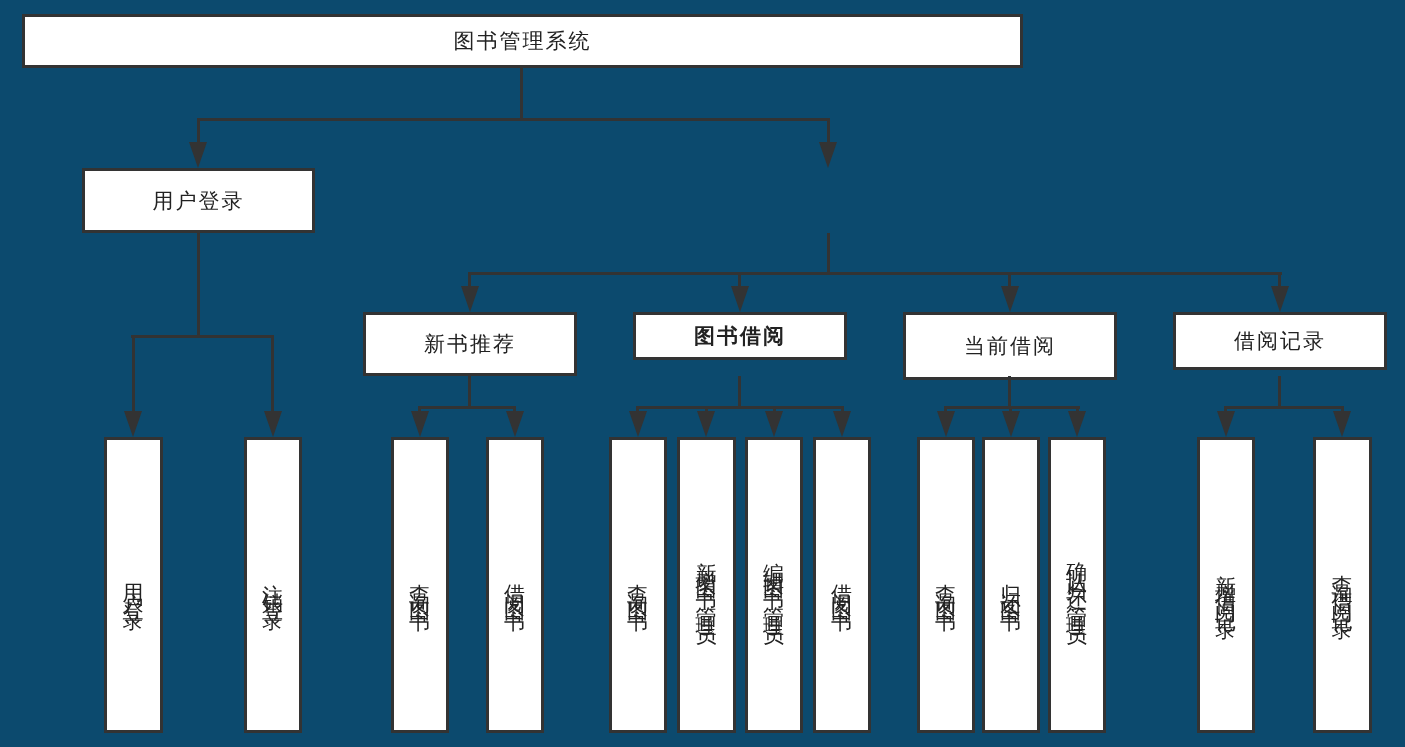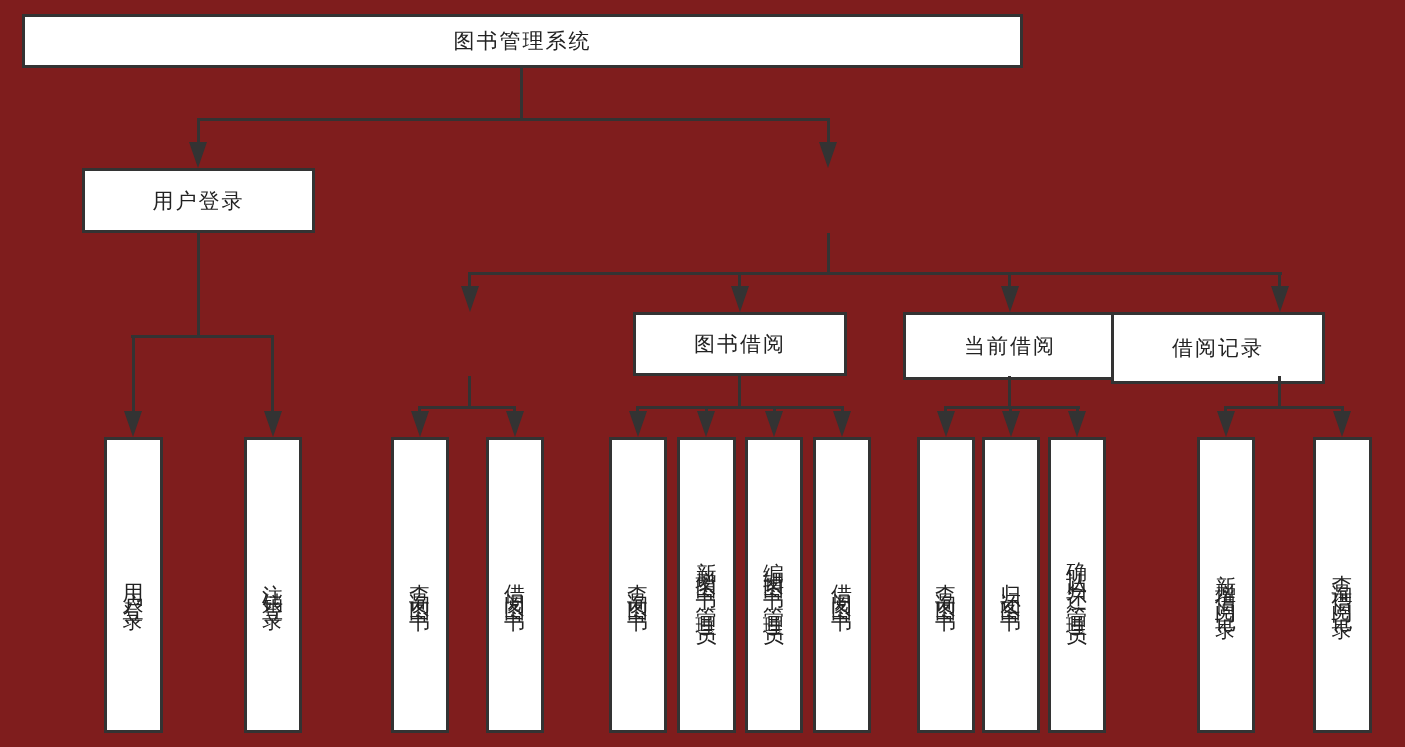--- a/index.html
+++ b/index.html
@@ -4,21 +4,21 @@
 <style>
   html, body {
     margin: 0;
     padding: 0;
     background: #ffffff;
   }
   .canvas {
     position: relative;
     width: 1405px;
     height: 747px;
-    background: #7f1d1d;
+    background: #0c4a6e;
     overflow: hidden;
     font-family: "Liberation Sans", "DejaVu Sans", sans-serif;
   }
   .box {
     position: absolute;
     background: #ffffff;
     border: 3px solid #333333;
     box-sizing: border-box;
     display: flex;
     align-items: center;
@@ -91,23 +91,24 @@
   <div class="hline" style="left:468px; top:272px; width:814px;"></div>
   <div class="vline" style="left:468px; top:272px; height:16px;"></div>
   <div class="ahead" style="left:461px; top:286px;"></div>
   <div class="vline" style="left:738px; top:272px; height:16px;"></div>
   <div class="ahead" style="left:731px; top:286px;"></div>
   <div class="vline" style="left:1008px; top:272px; height:16px;"></div>
   <div class="ahead" style="left:1001px; top:286px;"></div>
   <div class="vline" style="left:1278px; top:272px; height:16px;"></div>
   <div class="ahead" style="left:1271px; top:286px;"></div>
 
-  <div class="box h" style="left:633px; top:312px; width:214px; height:64px;">图书借阅</div>
+  <div class="box h" style="left:363px; top:312px; width:214px; height:64px;">新书推荐</div>
+  <div class="box h" style="left:633px; top:312px; width:214px; height:48px;font-weight:bold;">图书借阅</div>
   <div class="box h" style="left:903px; top:312px; width:214px; height:68px;">当前借阅</div>
-  <div class="box h" style="left:1111px; top:312px; width:214px; height:72px;">借阅记录</div>
+  <div class="box h" style="left:1173px; top:312px; width:214px; height:58px;">借阅记录</div>
 
   <div class="vline" style="left:468px; top:376px; height:33px;"></div>
   <div class="hline" style="left:418px; top:406px; width:98px;"></div>
   <div class="vline" style="left:418px; top:406px; height:8px;"></div>
   <div class="ahead" style="left:411px; top:411px;"></div>
   <div class="vline" style="left:513px; top:406px; height:8px;"></div>
   <div class="ahead" style="left:506px; top:411px;"></div>
 
   <div class="vline" style="left:738px; top:376px; height:33px;"></div>
   <div class="hline" style="left:636px; top:406px; width:208px;"></div>

